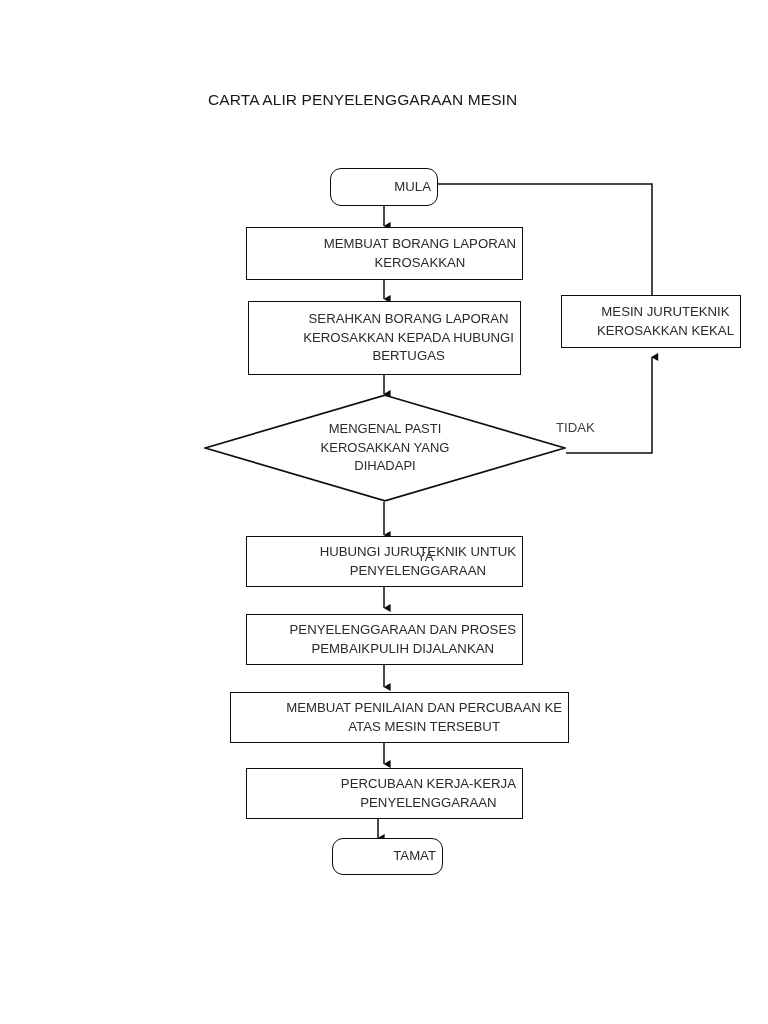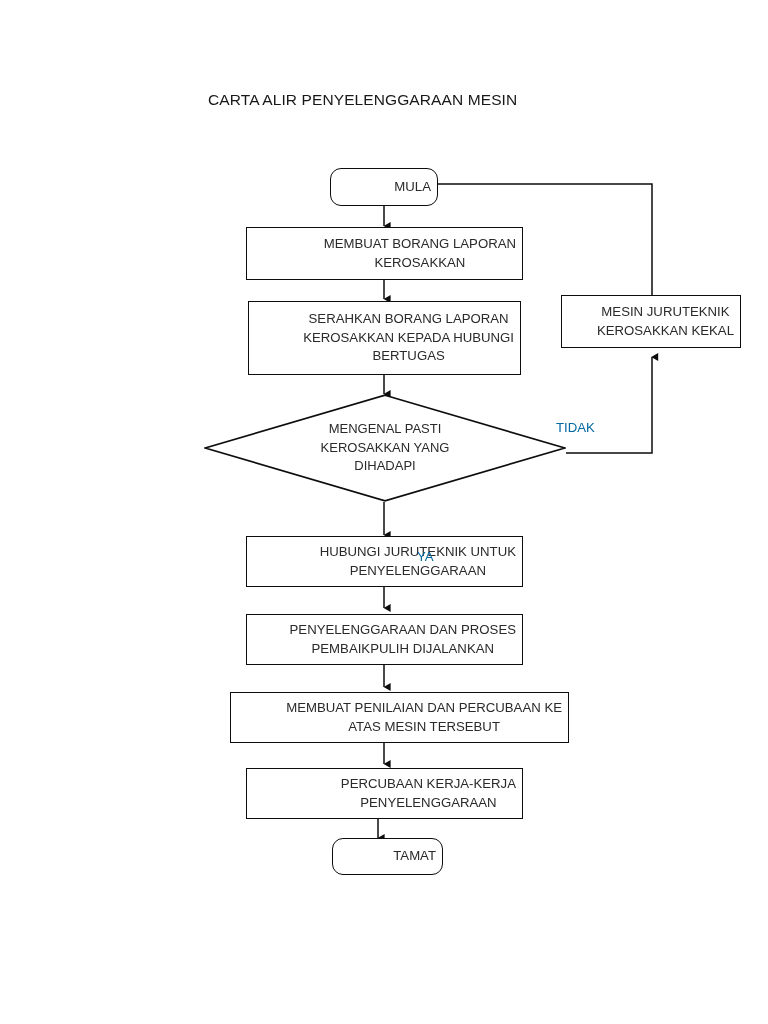--- a/index.html
+++ b/index.html
@@ -50,21 +50,21 @@
     font-size:13px;
     line-height:1.42;
     color:#2a2a2a;
   }
   .diamond-wrap .label{position:relative;z-index:2;white-space:pre-line;}
   .diamond-svg{position:absolute;left:0;top:0;z-index:1;}
 
   .edge-label{
     position:absolute;
     font-size:13.2px;
-    color:#0369a1;
+    color:#404040;
     white-space:nowrap;
   }
 </style>
 </head>
 <body>
 
 <div id="page">
 
   <div class="title">CARTA ALIR PENYELENGGARAAN MESIN</div>
 

